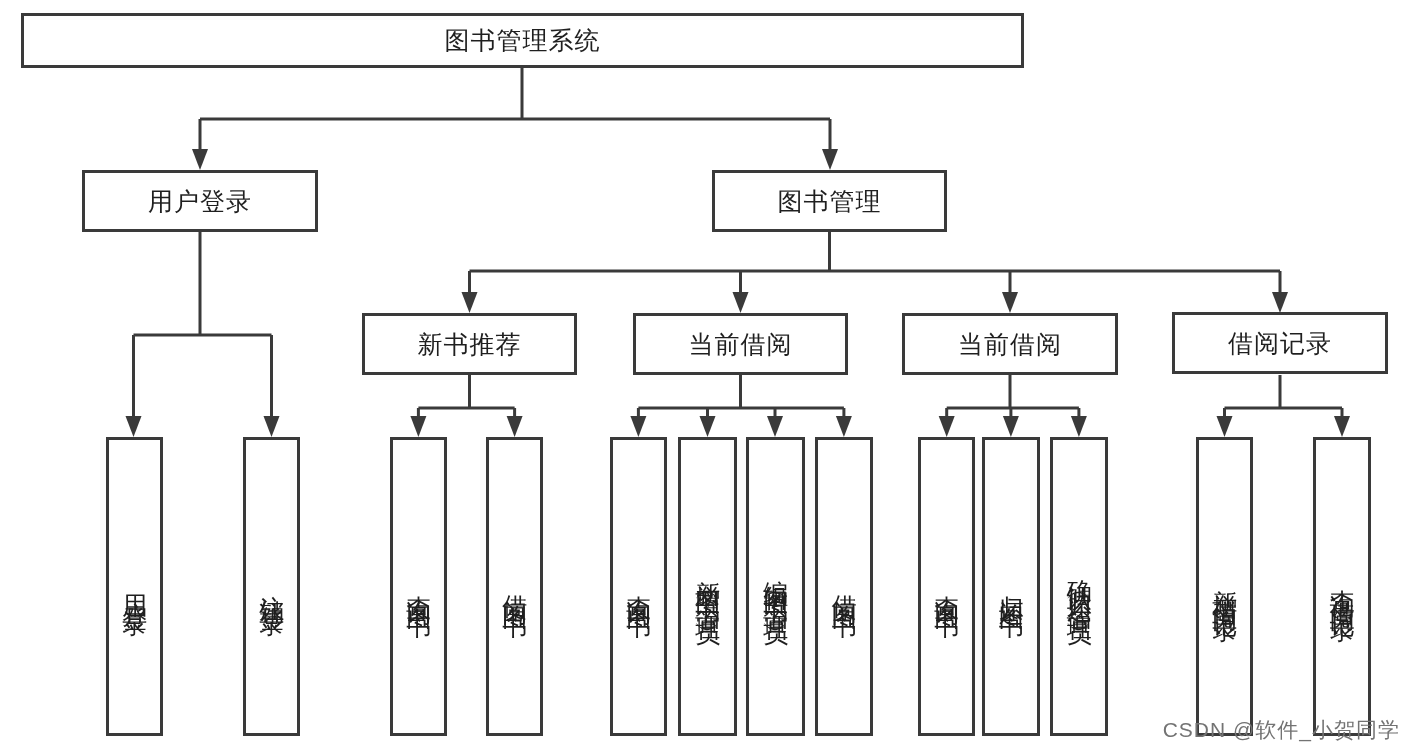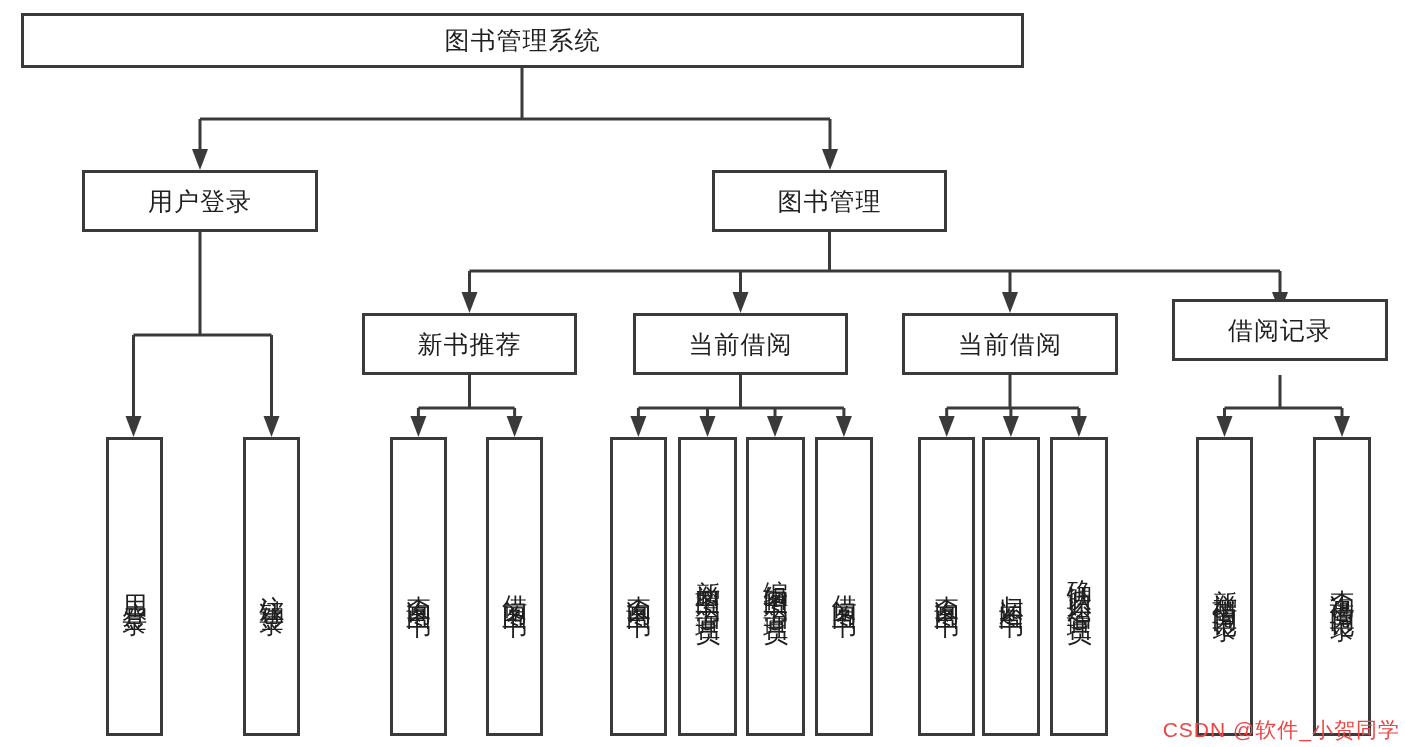--- a/index.html
+++ b/index.html
@@ -47,21 +47,21 @@
   .n-root  { left: 21px;  top: 13px;  width: 1003px; height: 55px; }
 
   
   .n-login { left: 82px;  top: 170px; width: 236px; height: 62px; }
   .n-mgmt  { left: 712px; top: 170px; width: 235px; height: 62px; text-align: right; }
 
   
   .n-rec   { left: 362px;  top: 313px; width: 215px; height: 62px; }
   .n-bor   { left: 633px;  top: 313px; width: 215px; height: 62px; }
   .n-cur   { left: 902px;  top: 313px; width: 216px; height: 62px; }
-  .n-hist  { left: 1172px; top: 299px; width: 216px; height: 62px; }
+  .n-hist  { left: 1172px; top: 312px; width: 216px; height: 62px; }
 
   
   .leaf { top: 437px; height: 299px; width: 57px; }
   .l-a1 { left: 106px; }
   .l-a2 { left: 243px; }
   .l-b1 { left: 390px; }
   .l-b2 { left: 486px; }
   .l-c1 { left: 610px; }
   .l-c2 { left: 678px; width: 59px; }
   .l-c3 { left: 746px; width: 59px; }
@@ -70,21 +70,21 @@
   .l-d2 { left: 982px; width: 58px; }
   .l-d3 { left: 1050px; width: 58px; }
   .l-e1 { left: 1196px; }
   .l-e2 { left: 1313px; width: 58px; }
 
   .watermark {
     position: absolute;
     right: 5px;
     bottom: 3px;
     font-size: 21px;
-    color: #ef4444;
+    color: #737373;
     letter-spacing: 1px;
     z-index: 3;
   }
 </style>
 </head>
 <body>
 
 <div class="canvas">
 
   <svg class="connectors" viewBox="0 0 1405 747" xmlns="http://www.w3.org/2000/svg">

